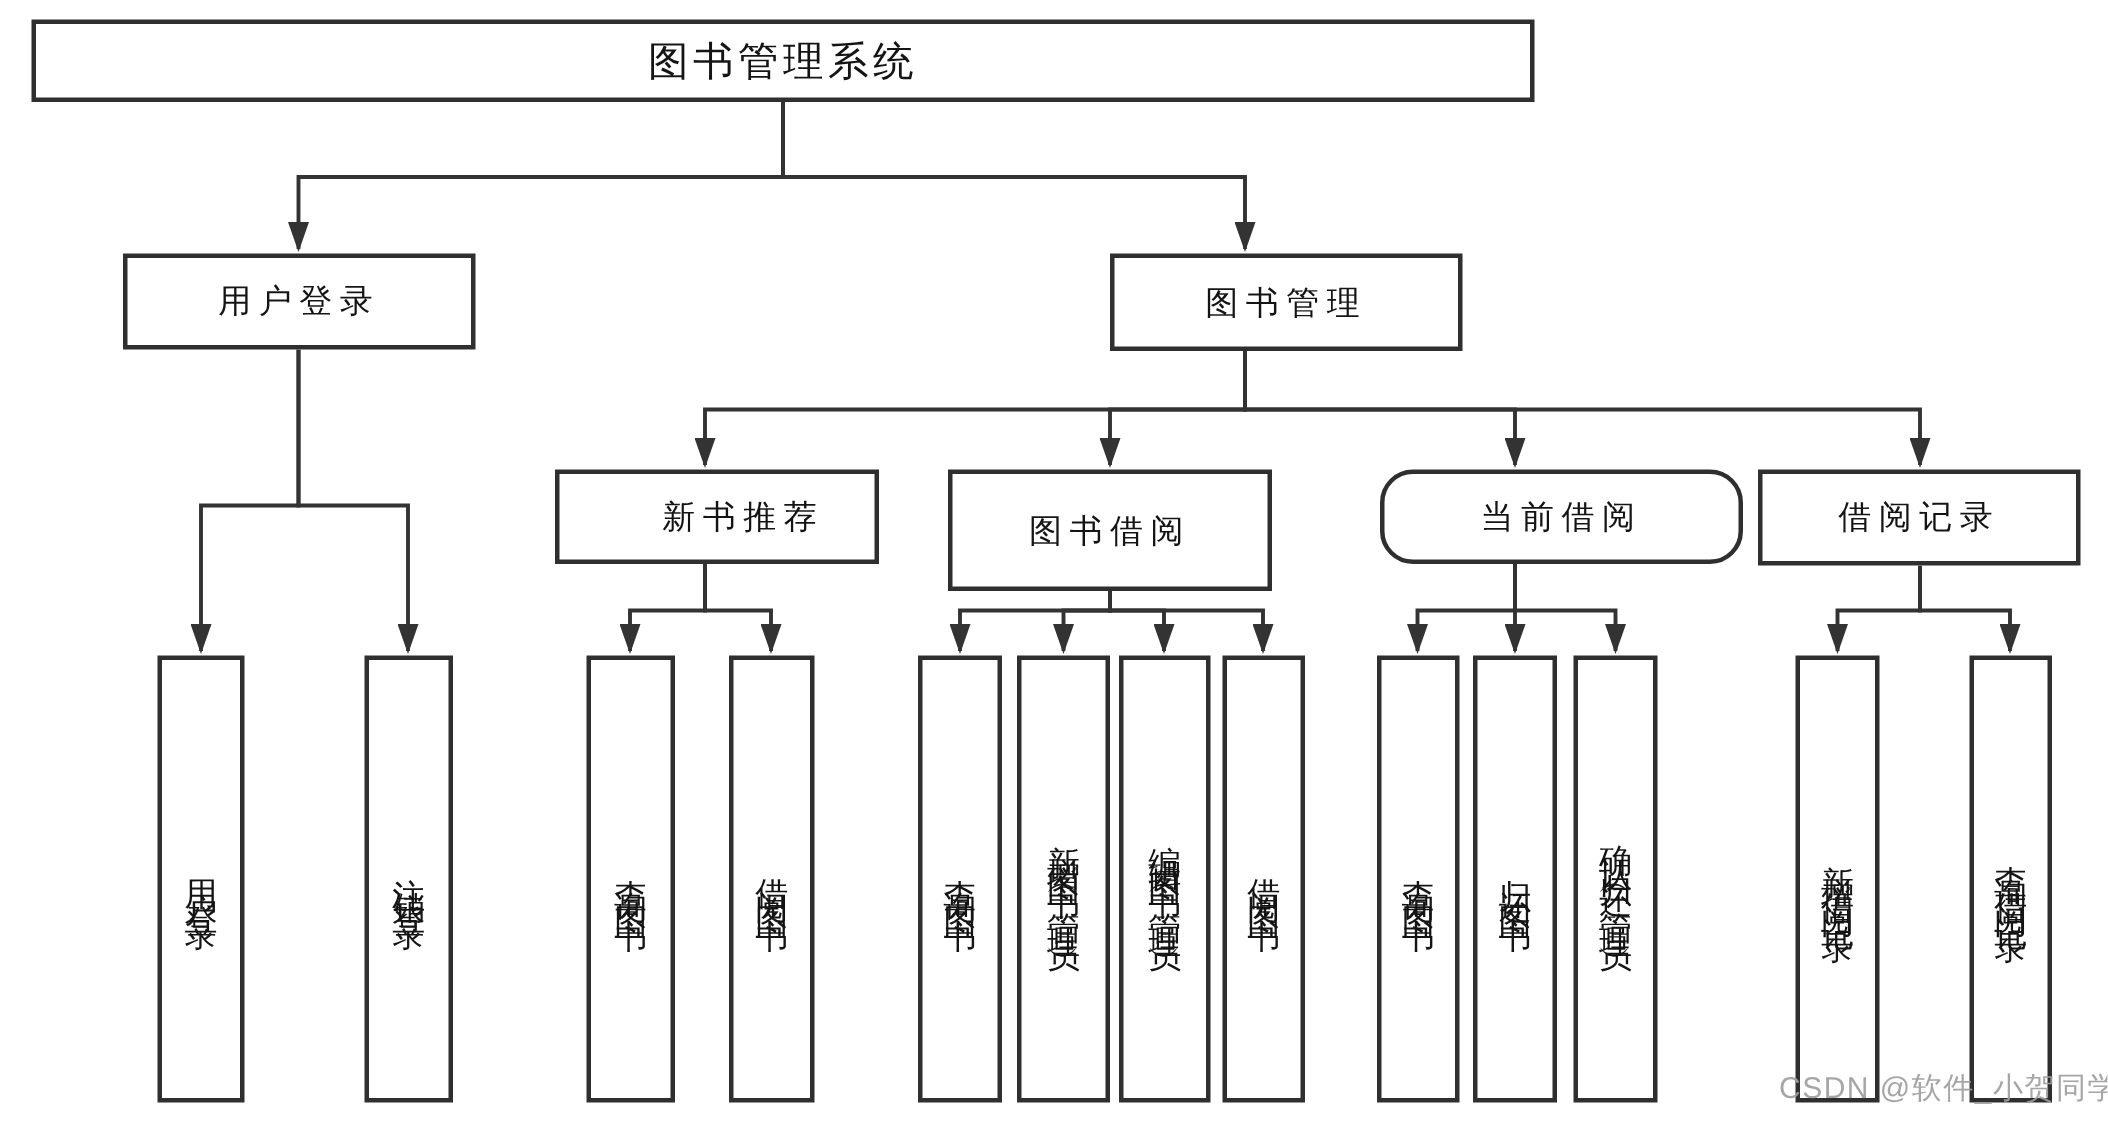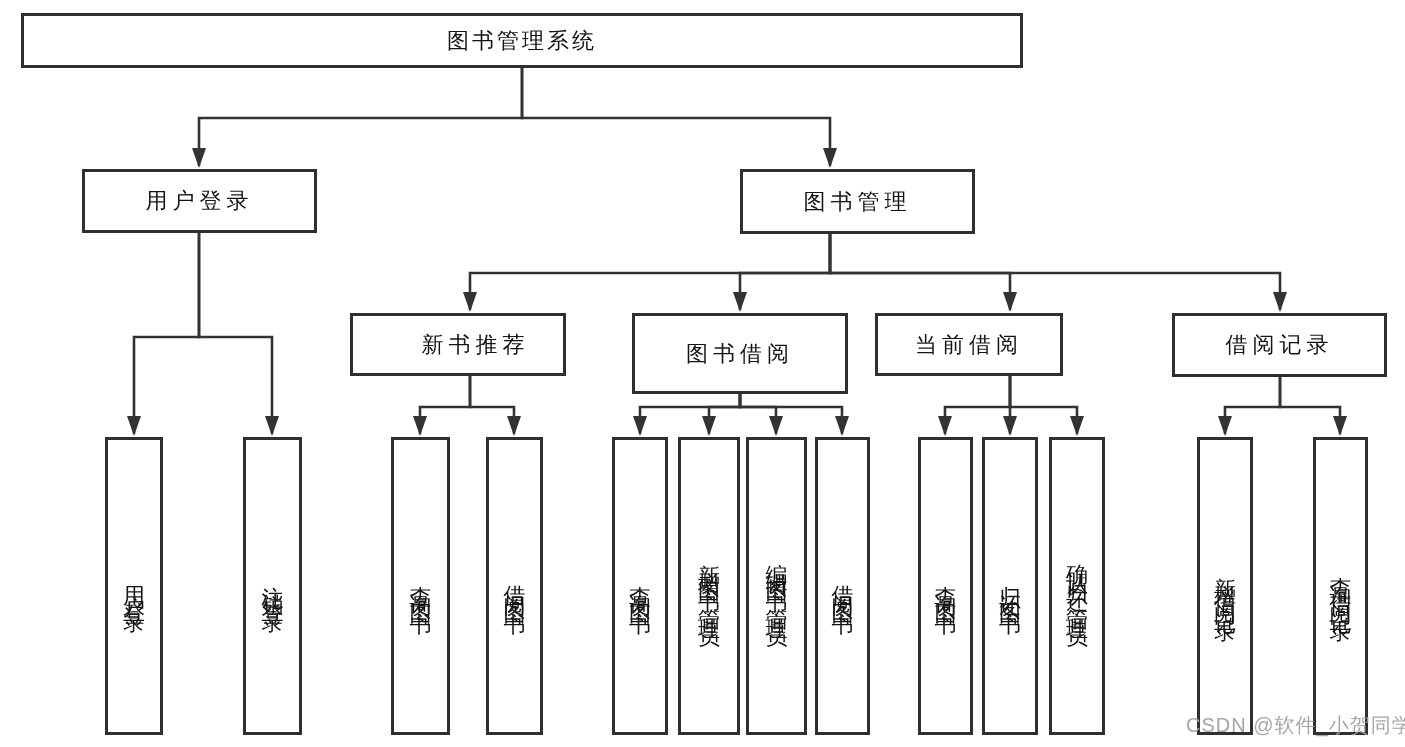--- a/index.html
+++ b/index.html
@@ -10,21 +10,21 @@
   }
   .stage{position:absolute;inset:0;}
   svg.wires{position:absolute;left:0;top:0;z-index:1;}
   .box{
     position:absolute;z-index:2;background:#ffffff;
     border:3px solid #2f2f2f;box-sizing:border-box;
     display:flex;align-items:center;justify-content:center;
     color:#141414;
   }
   .hbox{font-size:22px;letter-spacing:5px;white-space:nowrap;}
-  .root{font-size:22px;letter-spacing:3px;}
+  .root{font-size:27px;letter-spacing:3px;}
   .leaf{
     top:437px;height:298px;
     writing-mode:vertical-rl;text-orientation:mixed;
     font-size:22px;letter-spacing:9px;line-height:1;
     padding:4px 0;white-space:nowrap;
   }
   .watermark{
     position:absolute;z-index:3;left:1186px;top:712px;
     font-size:20px;color:rgba(158,158,158,0.92);
     letter-spacing:1px;white-space:nowrap;
@@ -74,27 +74,27 @@
     <span>图书管理系统</span>
   </div>
 
   <div class="box hbox" style="left:82px;top:169px;width:235px;height:64px;">
     <span>用户登录</span>
   </div>
   <div class="box hbox" style="left:712px;top:169px;width:235px;height:65px;margin-left:28px;">
     <span>图书管理</span>
   </div>
 
-  <div class="box hbox" style="left:350px;top:313px;width:216px;height:63px;padding-left:35px;">
+  <div class="box hbox" style="left:370px;top:313px;width:216px;height:63px;padding-left:35px;">
     <span>新书推荐</span>
   </div>
   <div class="box hbox" style="left:632px;top:313px;width:216px;height:81px;text-align:center;">
     <span>图书借阅</span>
   </div>
-  <div class="box hbox" style="left:875px;top:313px;width:188px;height:63px;">
+  <div class="box hbox" style="left:920px;top:313px;width:242px;height:63px;border-radius:22px;">
     <span>当前借阅</span>
   </div>
   <div class="box hbox" style="left:1172px;top:313px;width:215px;height:64px;">
     <span>借阅记录</span>
   </div>
 
   <div class="box leaf" style="left:105px;width:58px;">
     <span>用户登录</span>
   </div>
   <div class="box leaf" style="left:243px;width:59px;">

